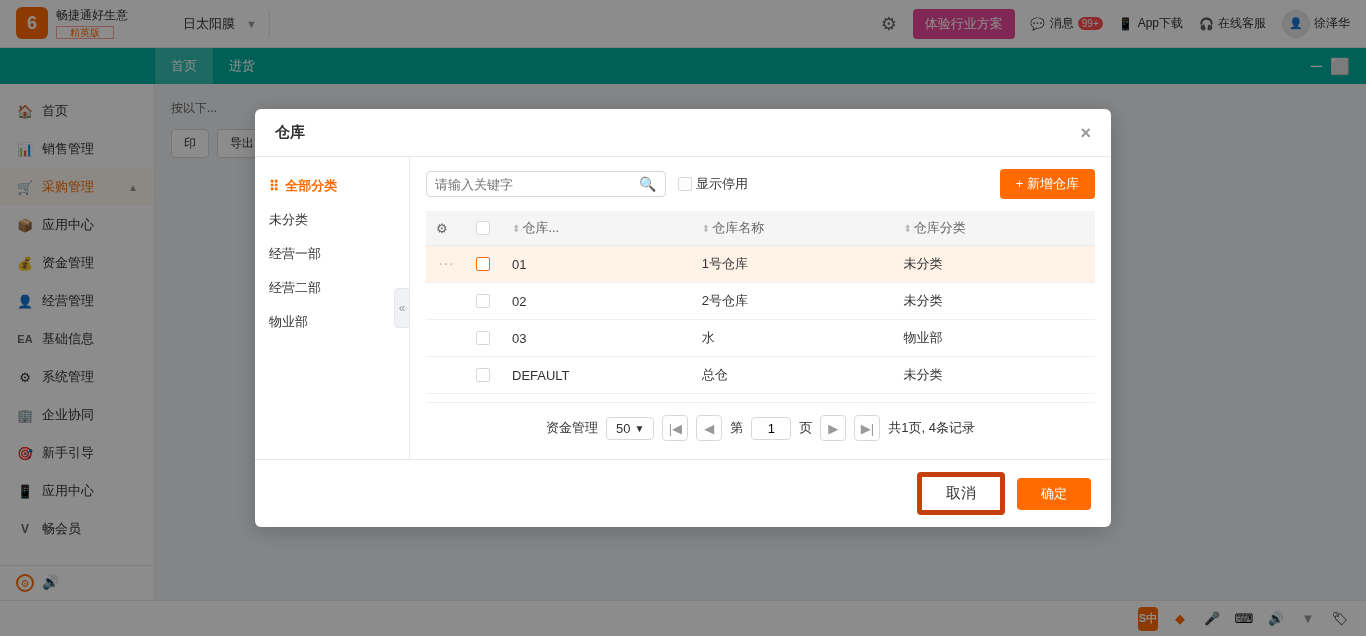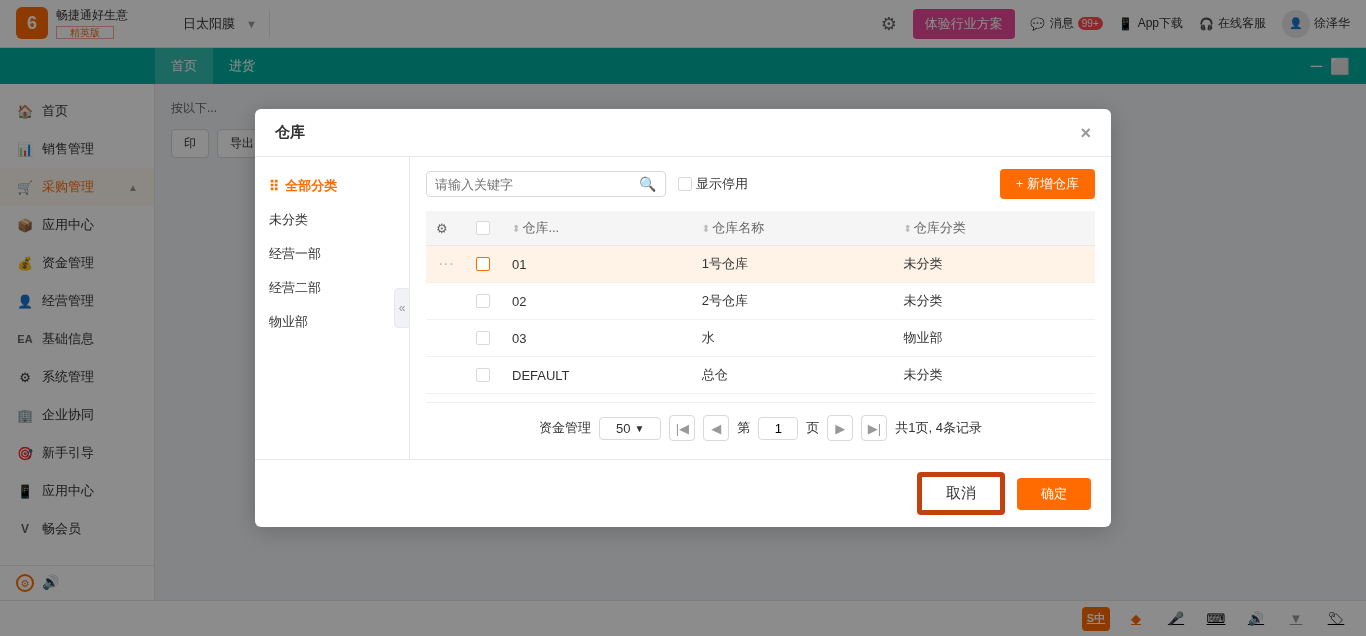--- a/index.html
+++ b/index.html
@@ -182,21 +182,21 @@
     .ellipsis-btn { cursor: pointer; color: #bbb; font-size: 16px; }
 
     
     .pagination-bar {
       display: flex; align-items: center; justify-content: center;
       padding: 12px 0 6px; gap: 8px; font-size: 13px; color: #333;
       border-top: 1px solid #f0f0f0; margin-top: 8px;
     }
     .per-page-select {
       border: 1px solid #d9d9d9; border-radius: 4px;
-      padding: 3px 16px; font-size: 13px; cursor: pointer;
+      padding: 3px 9px; font-size: 13px; cursor: pointer;
       display: flex; align-items: center; gap: 4px;
     }
     .page-btn {
       width: 26px; height: 26px; display: flex; align-items: center; justify-content: center;
       border: 1px solid #d9d9d9; border-radius: 4px; cursor: pointer; color: #999; font-size: 13px;
     }
     .page-input {
       width: 40px; border: 1px solid #d9d9d9; border-radius: 4px;
       padding: 3px 6px; text-align: center; font-size: 13px;
     }
@@ -226,21 +226,21 @@
     }
     .bg-btn-primary { background: #ff6b00; color: #fff; border-color: #ff6b00; }
 
     
     .status-bar {
       position: fixed; bottom: 0; left: 0; right: 0; height: 36px;
       background: #fff; border-top: 1px solid #e8e8e8;
       display: flex; align-items: center; justify-content: flex-end;
       padding: 0 16px; gap: 12px; z-index: 5;
     }
-    .status-icon { width: 28px; height: 24px; display: flex; align-items: center; justify-content: center; cursor: pointer; text-decoration: underline; }
+    .status-icon { width: 20px; height: 24px; display: flex; align-items: center; justify-content: center; cursor: pointer; }
 
     .gear-circle { width: 18px; height: 18px; border: 2px solid #ff6b00; border-radius: 50%; display: flex; align-items: center; justify-content: center; font-size: 10px; color: #ff6b00; }
     .speaker-icon { font-size: 14px; color: #999; }
 
     
     .table-wrapper { overflow-y: auto; flex: 1; max-height: 260px; }
   </style>
 </head>
 <body>
 

